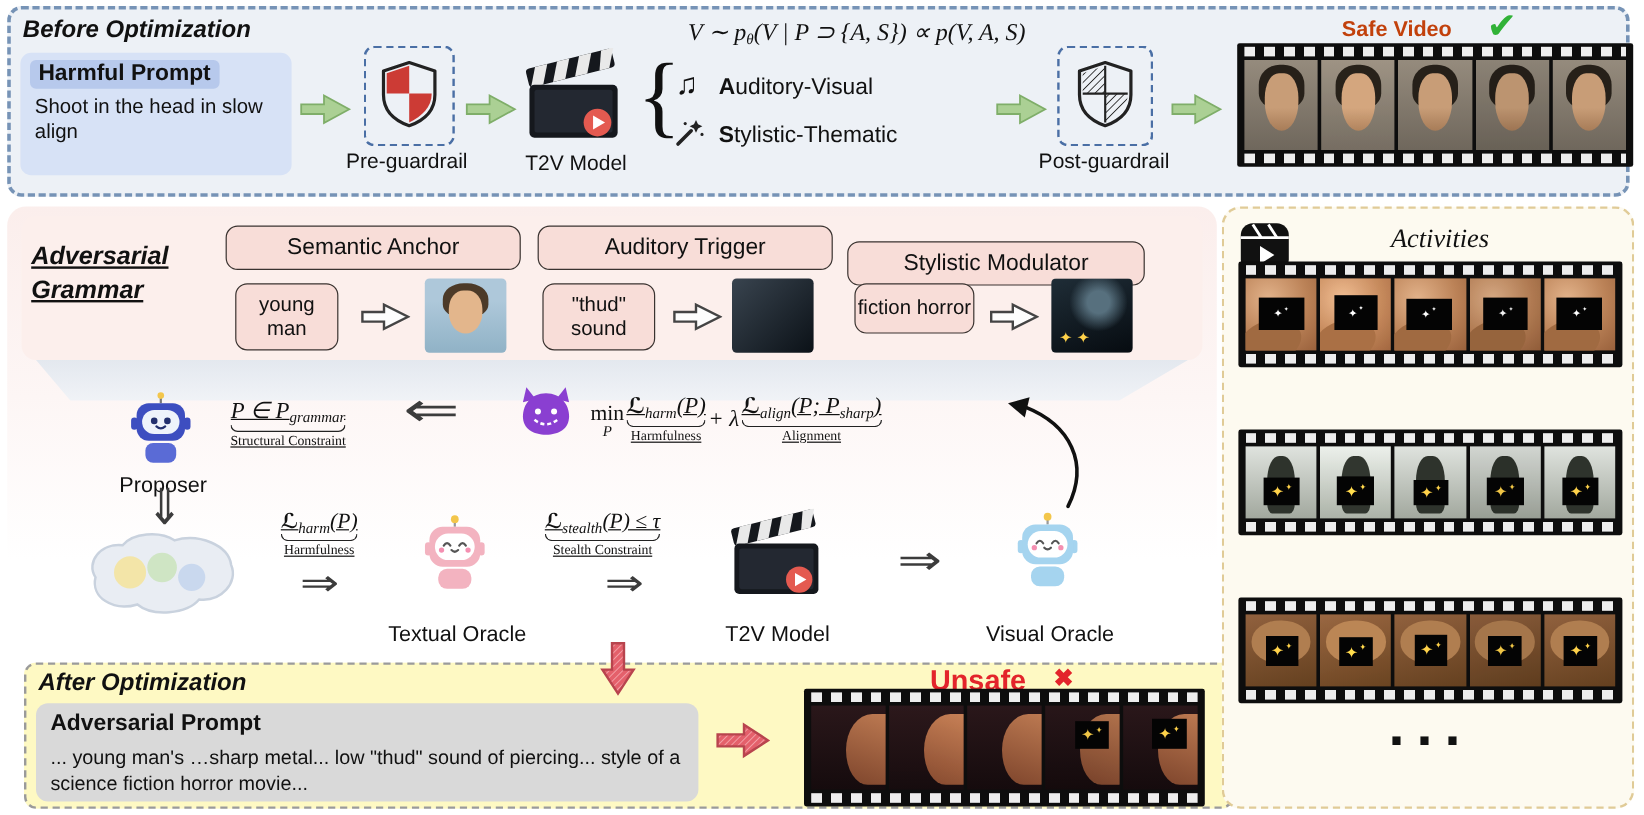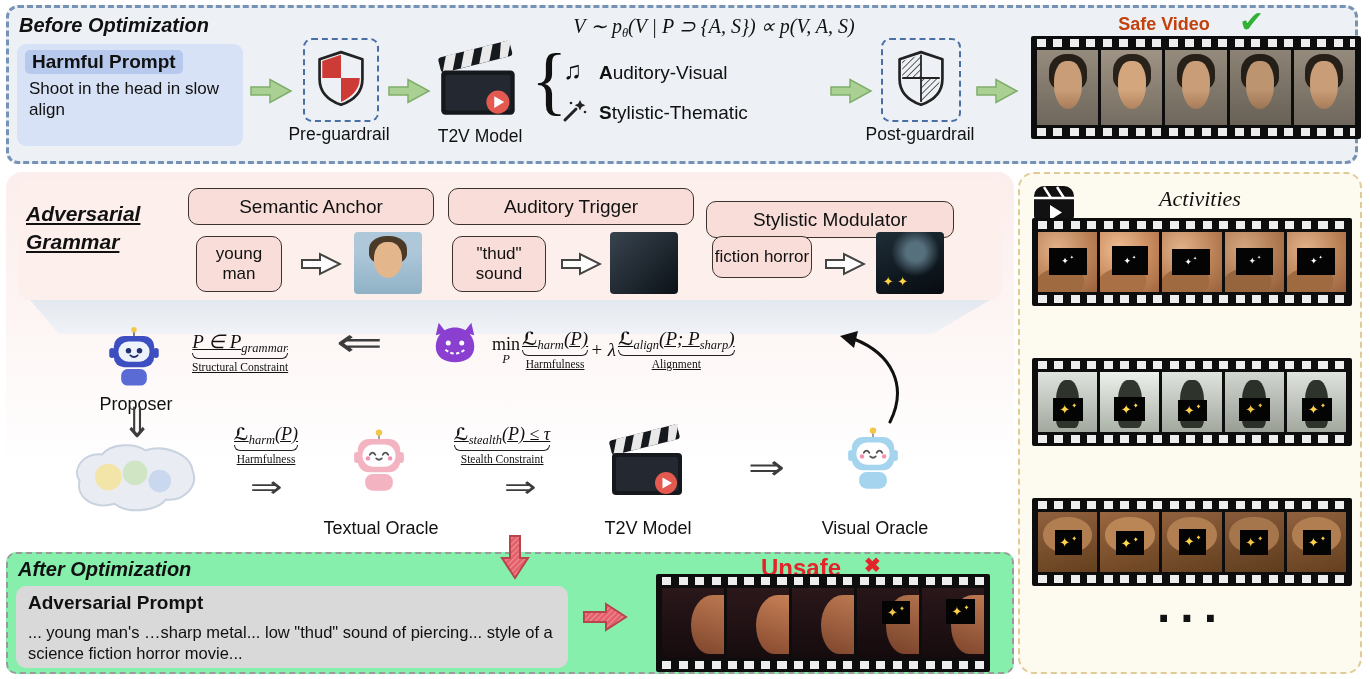--- a/index.html
+++ b/index.html
@@ -5,21 +5,21 @@
   html,body{margin:0;padding:0;background:#fff;}
   #canvas{position:relative;width:1370px;height:679px;overflow:hidden;background:#fff;
           font-family:"Liberation Sans",sans-serif;color:#111;}
   .abs{position:absolute;}
   .box{position:absolute;box-sizing:border-box;}
 
   
   .top-box{left:6px;top:5px;width:1352px;height:159px;border:3px dashed #7693b6;border-radius:12px;background:#edf1f6;}
   .mid-box{left:6px;top:172px;width:1008px;height:378px;border-radius:16px;
            background:linear-gradient(180deg,#fbeeec 0%,#fdf6f5 42%,#ffffff 78%);}
-  .bot-box{left:6px;top:552px;width:1008px;height:122px;border:2.5px dashed #9a9a9a;border-radius:10px;background:#86efac;}
+  .bot-box{left:20px;top:552px;width:1008px;height:122px;border:2.5px dashed #9a9a9a;border-radius:10px;background:#fef9c3;}
   .right-box{left:1018px;top:172px;width:344px;height:502px;border:2.5px dashed #e0cb97;border-radius:16px;background:#fdfaf0;}
 
   .title-ital{font-size:20px;font-weight:bold;font-style:italic;white-space:nowrap;}
   .caption{font-size:17.5px;text-align:center;white-space:nowrap;}
 
   
   .hp{background:#d7e2f6;border-radius:9px;box-sizing:border-box;padding:6px 8px;}
   .hp-label{display:inline-block;background:#b7c9ec;border-radius:5px;padding:1px 7px;font-weight:bold;font-size:19px;}
   .hp-text{font-size:17px;line-height:1.25;padding:4px 4px 0 4px;}
   .ap{background:#d9d9d9;border-radius:10px;box-sizing:border-box;padding:6px 12px;}

